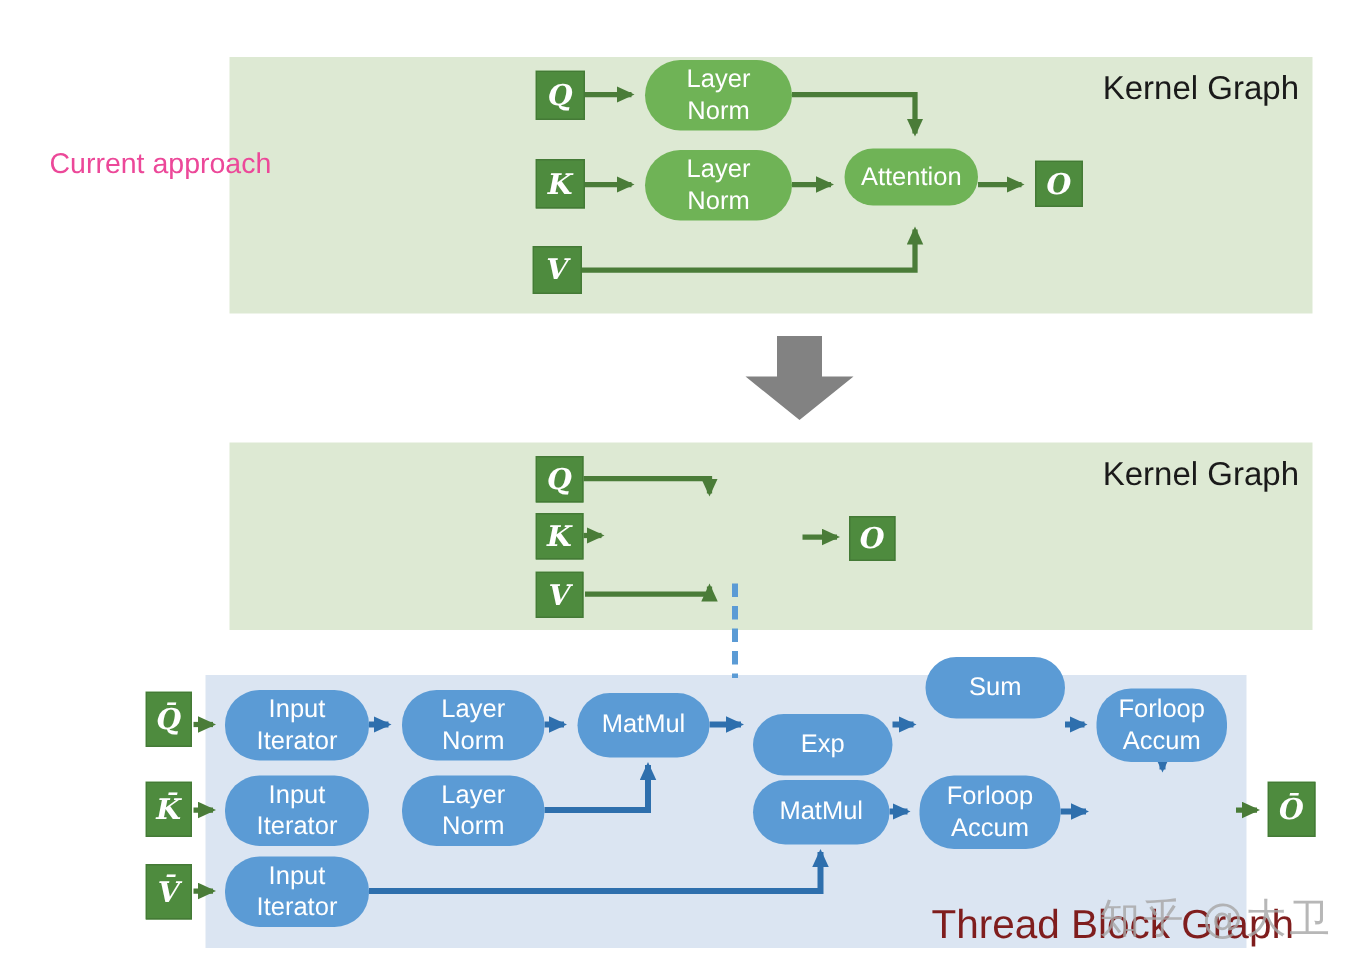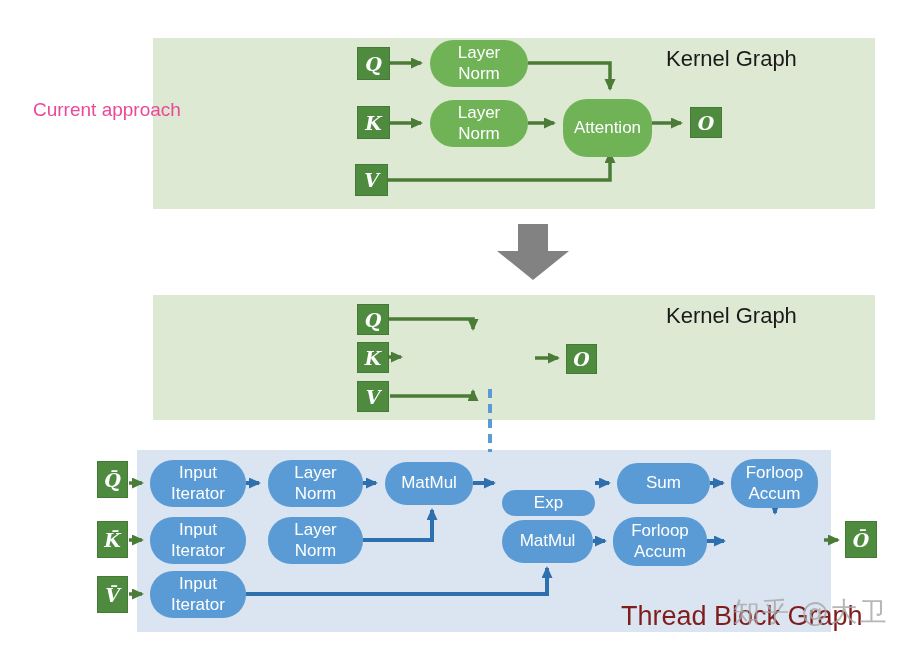--- a/index.html
+++ b/index.html
@@ -4,21 +4,21 @@
 <style>
   html,body{margin:0;padding:0;background:#fff;}
   #canvas{
     position:relative; width:910px; height:649px; overflow:hidden;
     background:#fff; font-family:"Liberation Sans",sans-serif;
   }
   .panel{position:absolute;}
   .panel-green{background:#dde9d3;}
   .panel-blue{background:#dbe5f2;}
   .panel-title{
-    position:absolute; font-size:22px; color:#1a1a1a; text-align:left;
+    position:absolute; font-size:22px; color:#1a1a1a; text-align:right;
     font-family:"Liberation Sans",sans-serif; z-index:3;
   }
   .side-label{
     position:absolute; font-size:19px; color:#ec4899; line-height:30px;
     white-space:pre-line; z-index:3;
   }
   .sq{
     position:absolute; background:#4e8b3e; color:#fff;
     display:flex; align-items:center; justify-content:center;
     font-family:"DejaVu Serif",serif; font-style:italic; font-weight:bold;
@@ -109,41 +109,41 @@
   <div class="panel-title" style="right:44px; top:46px; width:200px;">Kernel Graph</div>
   <div class="panel-title" style="right:44px; top:303px; width:200px;">Kernel Graph</div>
   <div class="tbg-title">Thread Block Graph</div>
 
   <div class="sq" style="left:357px; top:47px; width:33px; height:33px;">Q</div>
   <div class="gnode" style="left:430px; top:40px; width:98px; height:47px;">Layer
 Norm</div>
   <div class="sq" style="left:357px; top:106px; width:33px; height:33px;">K</div>
   <div class="gnode" style="left:430px; top:100px; width:98px; height:47px;">Layer
 Norm</div>
-  <div class="gnode" style="left:563px; top:99px; width:89px; height:58px;">Attention</div>
+  <div class="gnode" style="left:563px; top:99px; width:89px; height:38px;">Attention</div>
   <div class="sq" style="left:690px; top:107px; width:32px; height:31px;">O</div>
   <div class="sq" style="left:355px; top:164px; width:33px; height:32px;">V</div>
 
   <div class="sq" style="left:357px; top:304px; width:32px; height:31px;">Q</div>
   <div class="sq" style="left:357px; top:342px; width:32px; height:31px;">K</div>
   <div class="sq" style="left:357px; top:381px; width:32px; height:31px;">V</div>
   <div class="sq" style="left:566px; top:344px; width:31px; height:30px;">O</div>
 
   <div class="sq" style="left:97px; top:461px; width:31px; height:37px;">Q̄</div>
   <div class="sq" style="left:97px; top:521px; width:31px; height:37px;">K̄</div>
   <div class="sq" style="left:97px; top:576px; width:31px; height:37px;">V̄</div>
   <div class="sq" style="left:845px; top:521px; width:32px; height:37px;">Ō</div>
 
   <div class="bnode" style="left:150px; top:460px; width:96px; height:47px;">Input
 Iterator</div>
   <div class="bnode" style="left:268px; top:460px; width:95px; height:47px;">Layer
 Norm</div>
   <div class="bnode" style="left:385px; top:462px; width:88px; height:43px;">MatMul</div>
-  <div class="bnode" style="left:502px; top:490px; width:93px; height:26px;">Exp</div>
-  <div class="bnode" style="left:617px; top:463px; width:93px; height:41px;">Sum</div>
+  <div class="bnode" style="left:502px; top:476px; width:93px; height:41px;">Exp</div>
+  <div class="bnode" style="left:617px; top:438px; width:93px; height:41px;">Sum</div>
   <div class="bnode" style="left:731px; top:459px; width:87px; height:49px;">Forloop
 Accum</div>
 
   <div class="bnode" style="left:150px; top:517px; width:96px; height:47px;">Input
 Iterator</div>
   <div class="bnode" style="left:268px; top:517px; width:95px; height:47px;">Layer
 Norm</div>
   <div class="bnode" style="left:502px; top:520px; width:91px; height:43px;">MatMul</div>
   <div class="bnode" style="left:613px; top:517px; width:94px; height:49px;">Forloop
 Accum</div>

